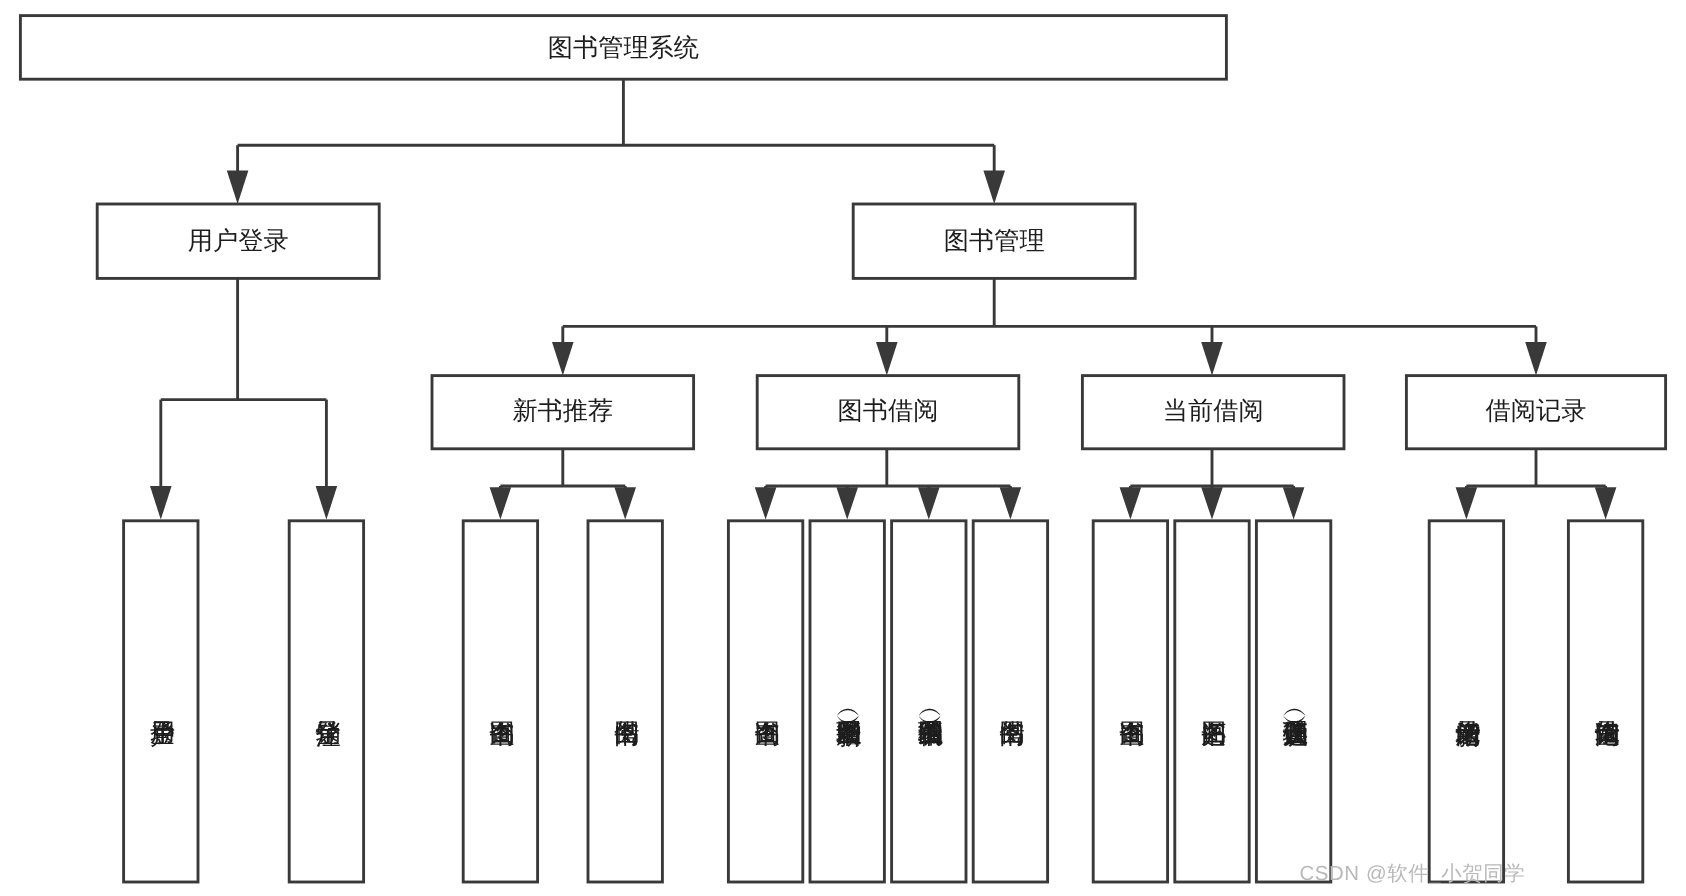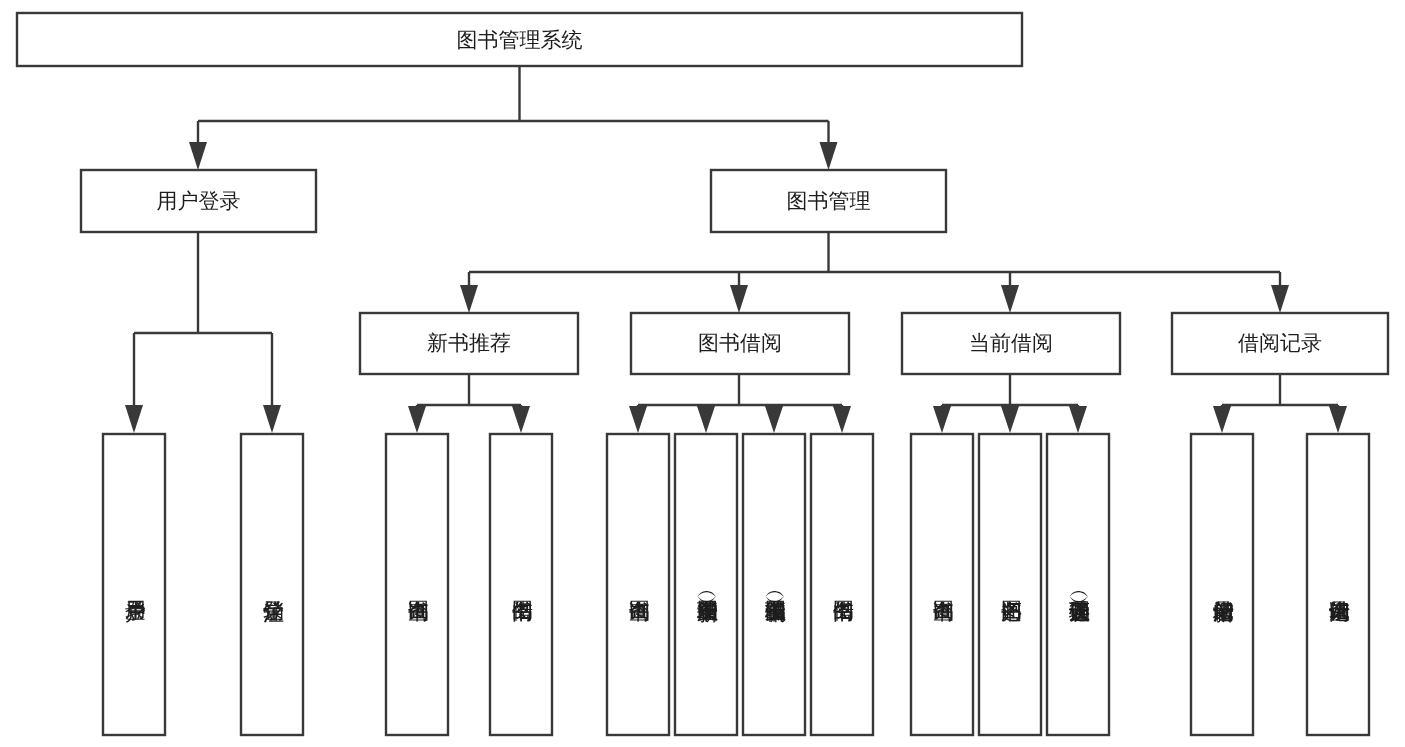--- a/index.html
+++ b/index.html
@@ -233,14 +233,15 @@
       <text class="node-label-v" x="1222" y="584">新增借阅记录</text>
     </g>
 
     <g>
       <rect class="node-box" x="1307" y="434" width="62" height="301"></rect>
       <text class="node-label-v" x="1338" y="584">查询借阅记录</text>
     </g>
 
   </svg>
 
+  <div class="watermark">CSDN @软件_小贺同学</div>
 
 </div>
 
 </body></html>

